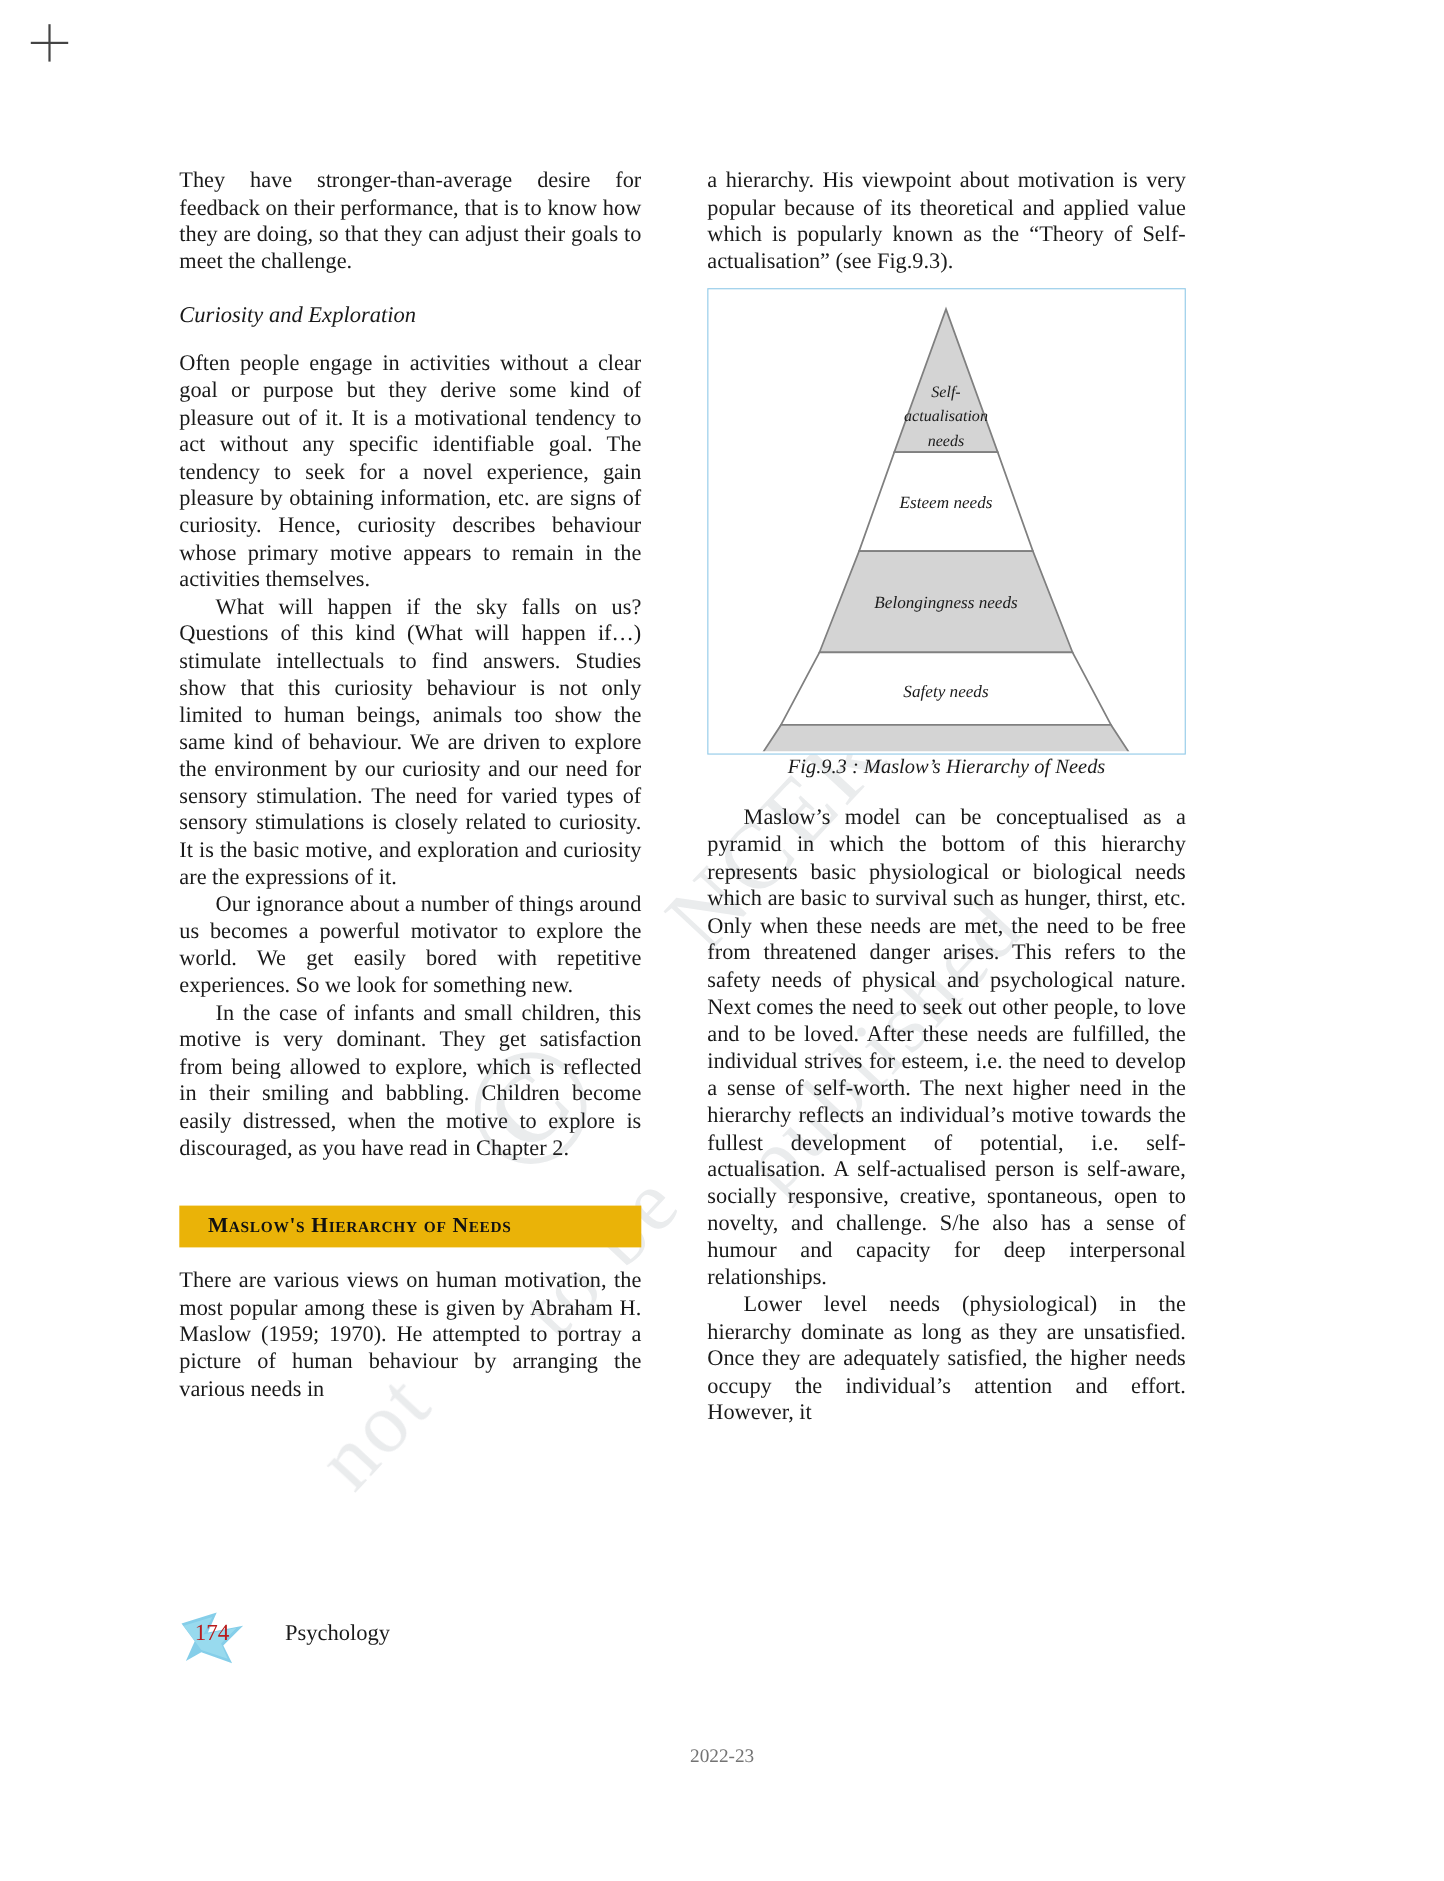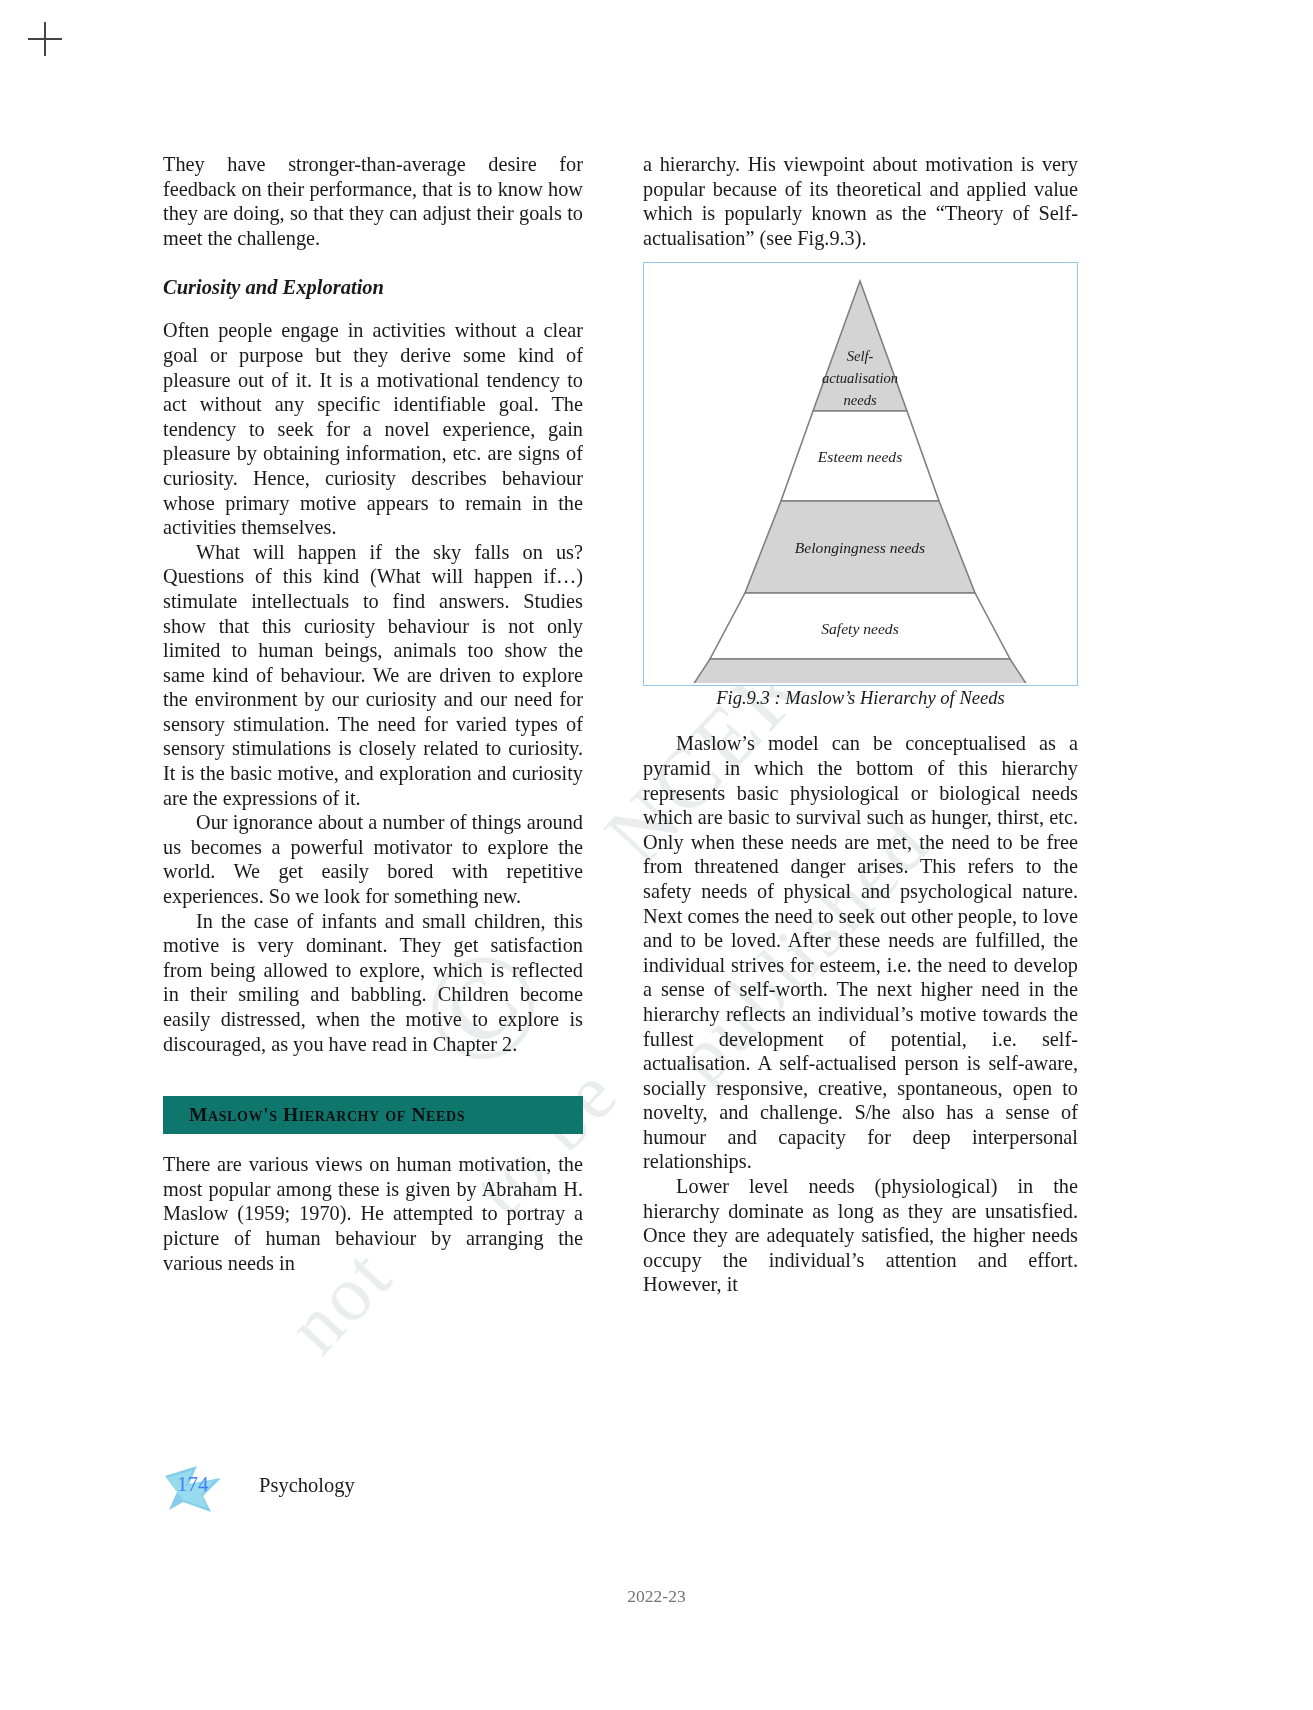--- a/index.html
+++ b/index.html
@@ -105,27 +105,27 @@
     text-justify: inter-word;
     hyphens: none;
   }
   p.body.indent { text-indent: 33px; }
   p.gap-before { margin-top: 22px; }
 
   h3.sub-head {
     margin: 25px 0 19px 0;
     font-size: 20.5px;
     font-style: italic;
-    font-weight: bold;
+    font-weight: normal;
     line-height: 24px;
   }
 
   .section-band {
     margin: 40px 0 18px 0;
-    background: #0f766e;
+    background: #eab308;
     height: 38px;
     display: flex;
     align-items: center;
     padding-left: 26px;
     box-sizing: border-box;
   }
   .section-band .band-title {
     font-size: 19.5px;
     font-weight: bold;
     letter-spacing: 0.6px;
@@ -177,21 +177,21 @@
     left: 0;
     top: 0;
     width: 62px;
     height: 52px;
   }
   .page-num {
     position: absolute;
     left: 14px;
     top: 10px;
     font-size: 21px;
-    color: #3b82f6;
+    color: #b91c1c;
     font-family: "Liberation Serif", serif;
   }
   .footer-subject {
     position: absolute;
     left: 96px;
     top: 12px;
     font-size: 20.5px;
   }
   .doc-year {
     position: absolute;

